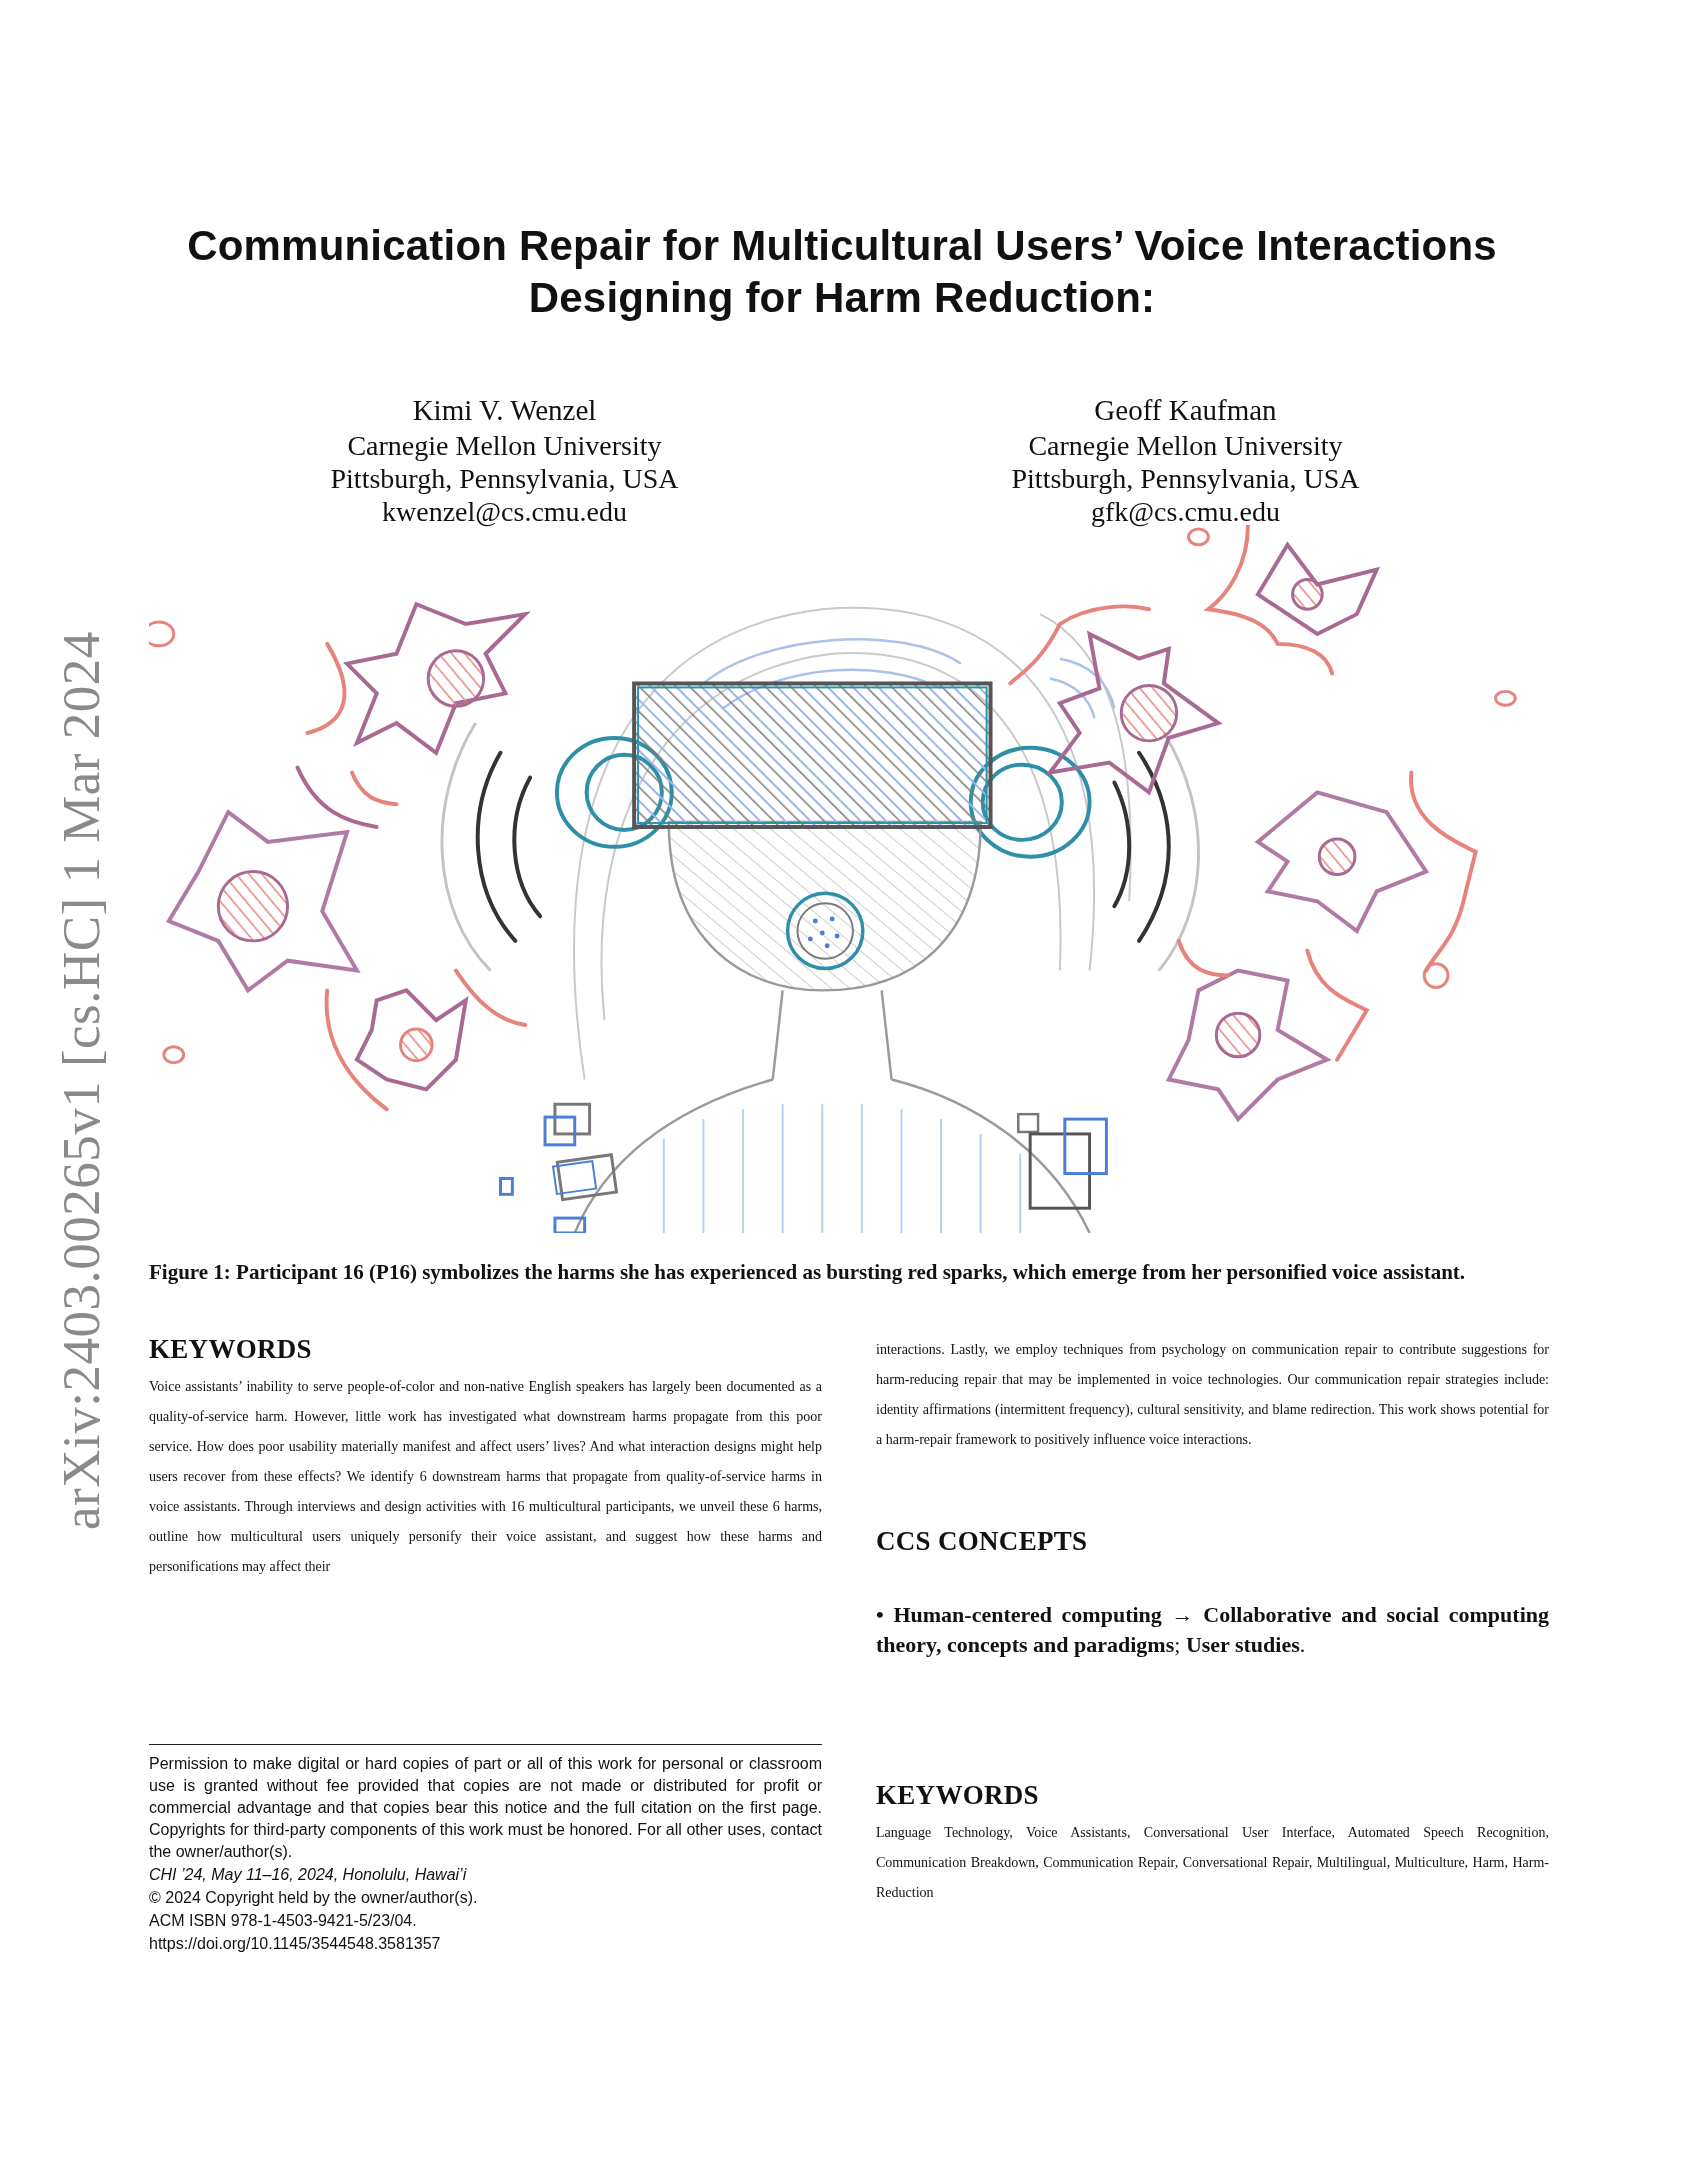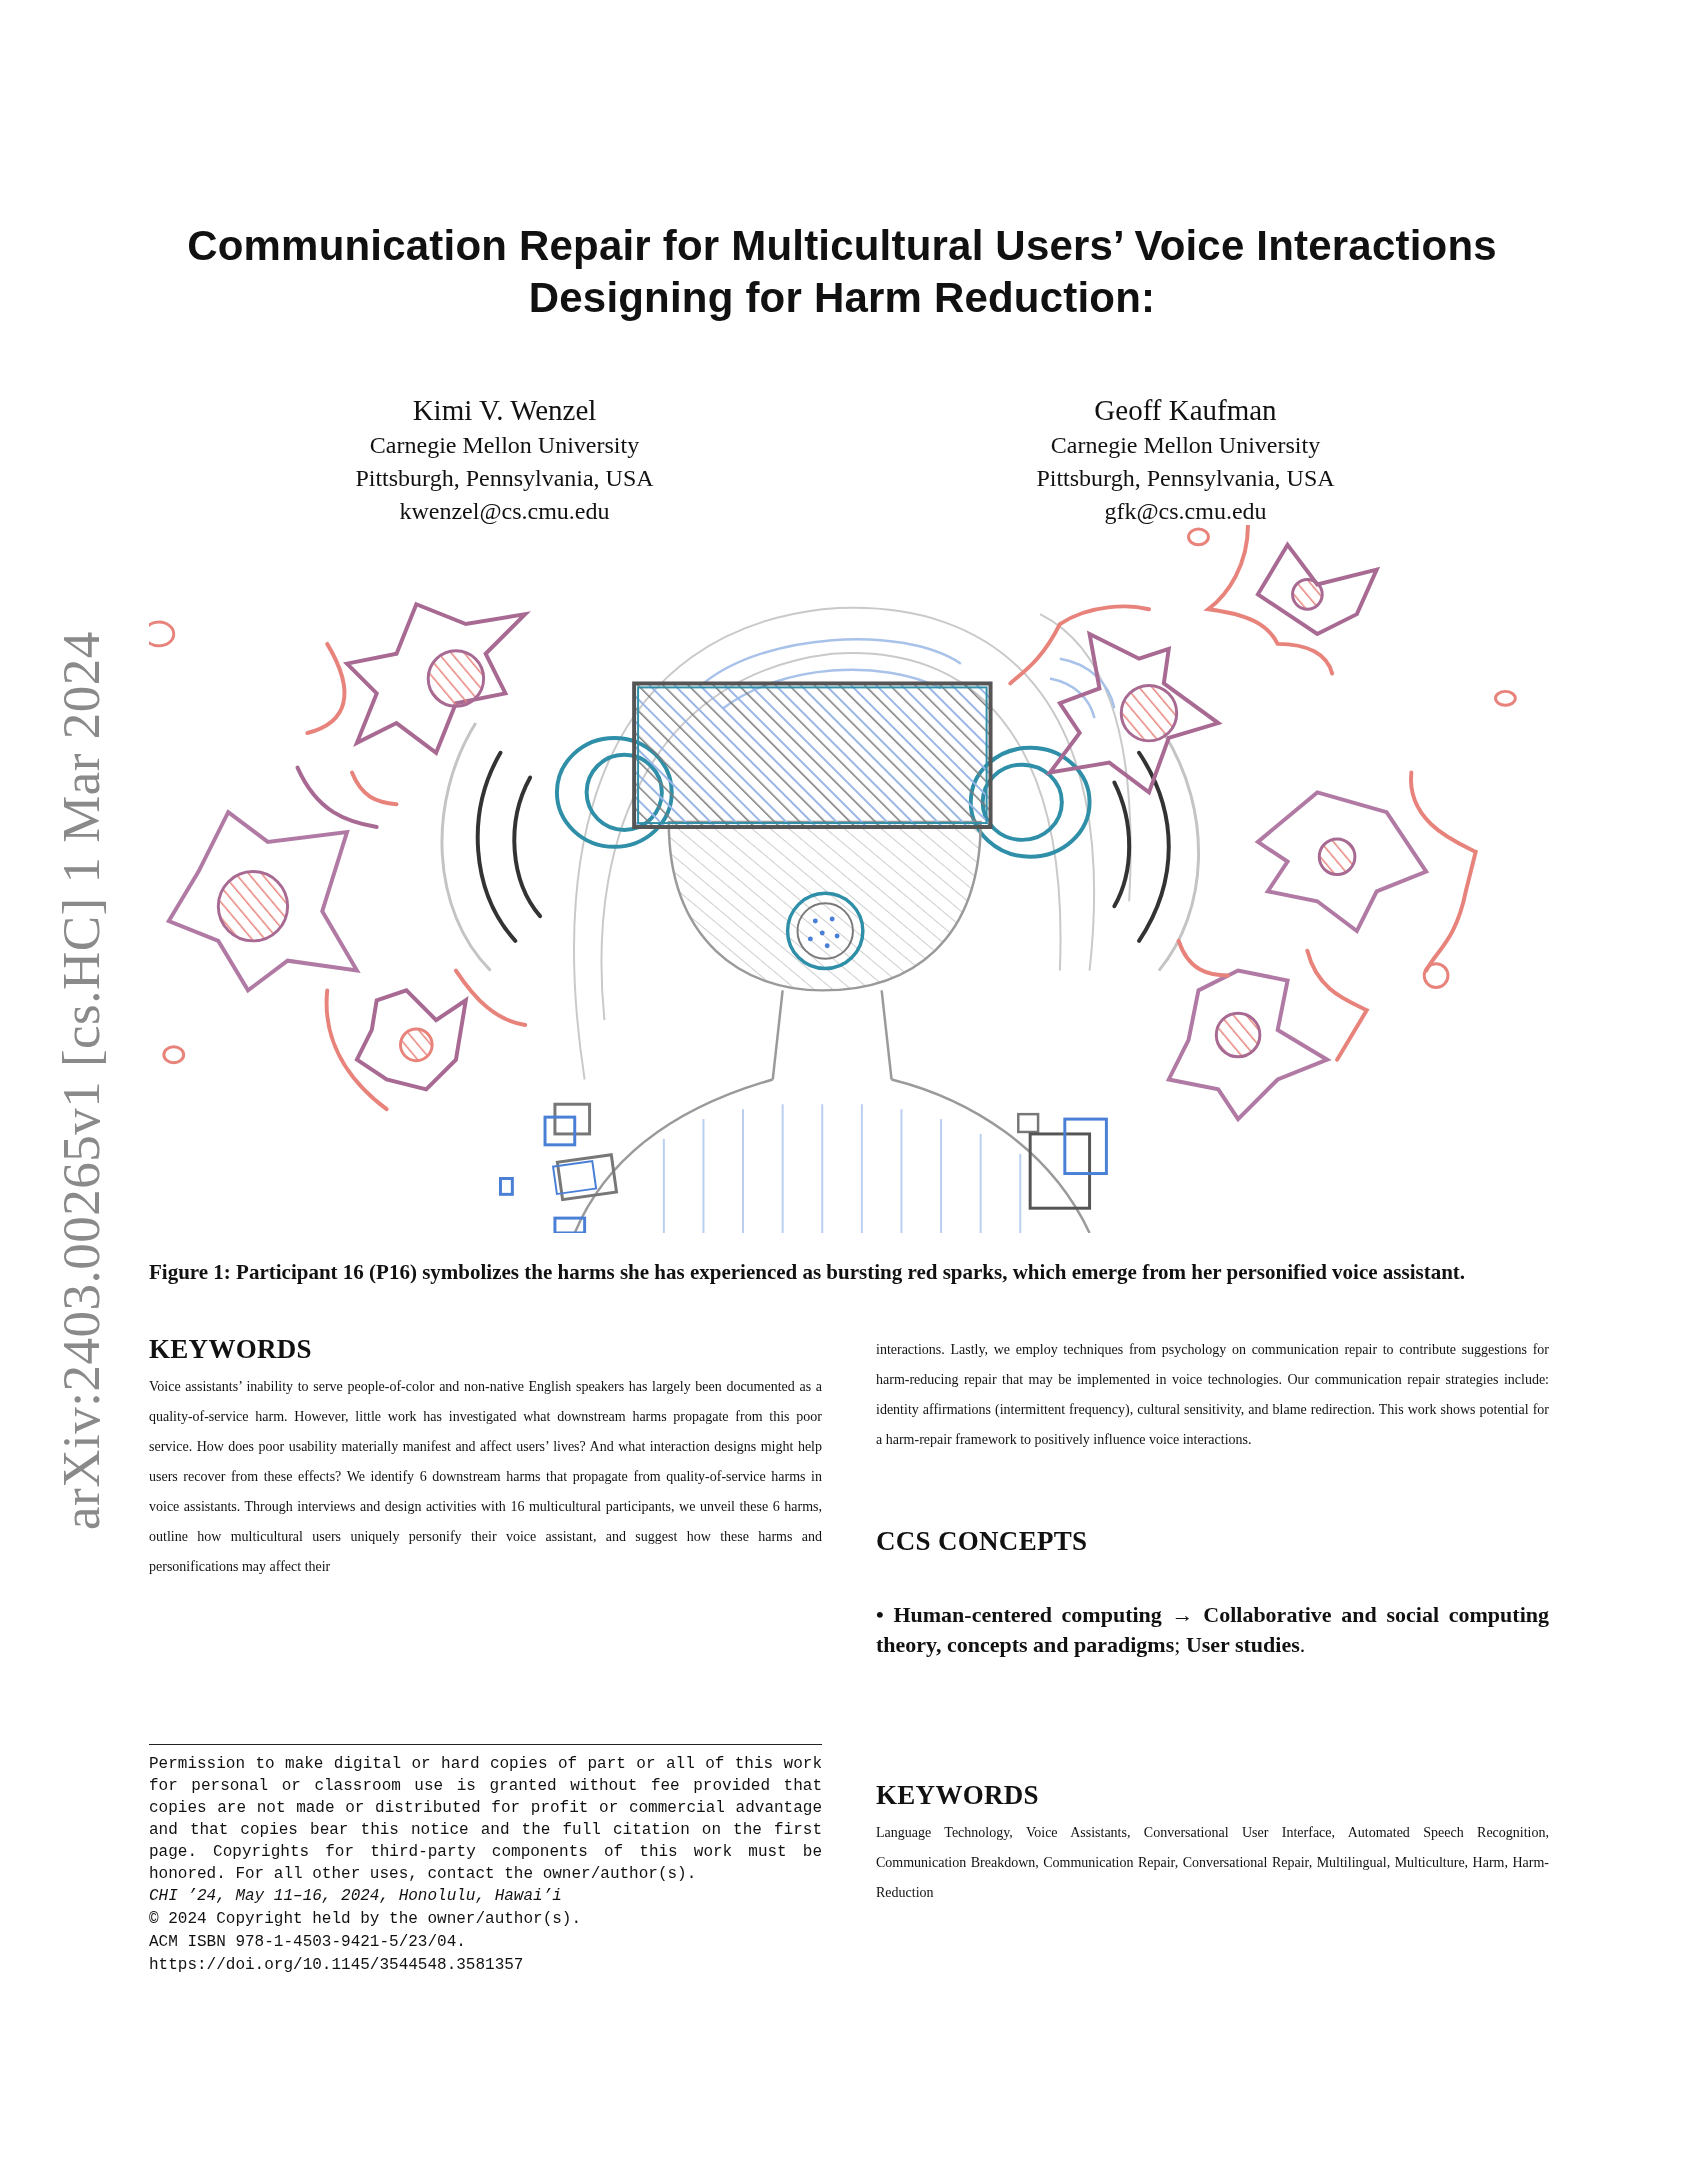--- a/index.html
+++ b/index.html
@@ -10,39 +10,39 @@
       transform: rotate(-90deg); transform-origin: 0 0;
       font-family: "Liberation Serif", serif; font-size: 53px; color: #8a8a8a;
       white-space: nowrap; letter-spacing: 0.5px;
     }
 
     #title-block { position: absolute; left: 139px; top: 220px; width: 1406px; text-align: center; }
     #title-block .line { font-family: "Liberation Sans", sans-serif; font-weight: bold; font-size: 42px; line-height: 52px; letter-spacing: 0.2px; }
 
     .author { position: absolute; top: 353px; width: 495px; text-align: center; font-family: "Liberation Serif", serif; margin-top: 38px; }
     .author .name { font-size: 29px; line-height: 38px; }
-    .author .aff { font-size: 24px; line-height: 33px; }
+    .author .aff { font-size: 28px; line-height: 33px; }
     #author-1 { left: 257px; }
     #author-2 { left: 938px; }
 
     #figure { position: absolute; left: 149px; top: 525px; width: 1396px; height: 708px; }
 
     #caption { position: absolute; left: 149px; top: 1257px; width: 1396px; font-family: "Liberation Serif", serif; font-weight: bold; font-size: 21px; line-height: 30px; text-align: justify; }
 
     .col { position: absolute; width: 673px; font-family: "Liberation Serif", serif; }
     #col-left { left: 149px; top: 1332px; }
     #col-right { left: 876px; top: 1335px; }
     .sec-head { font-size: 27px; font-weight: bold; letter-spacing: 0.3px; line-height: 34px; margin: 0 0 6px 0; }
     .body { font-size: 14px; line-height: 30px; text-align: justify; hyphens: auto; }
     #ccs-head { margin-top: 69px; }
     #ccs-body { font-weight: bold; font-size: 22px; line-height: 30px; text-align: justify; margin-top: 42px; }
     #ccs-body .plain { font-weight: normal; }
     #kw-head { margin-top: 118px; }
 
-    #footnote { position: absolute; left: 149px; top: 1744px; width: 673px; font-family: Liberation Mono, monospace; }
+    #footnote { position: absolute; left: 149px; top: 1744px; width: 673px; font-family: Liberation Sans, sans-serif; }
     #footnote .rule { border-top: 1.5px solid #222; width: 673px; margin-bottom: 8px; }
     #footnote .perm { font-size: 16px; line-height: 22px; text-align: justify; }
     #footnote .meta { font-size: 16px; line-height: 23px; }
     #footnote .venue { font-style: italic; }
   </style>
 </head>
 <body>
 
 <div id="arxiv-stamp">arXiv:2403.00265v1  [cs.HC]  1 Mar 2024</div>
 

